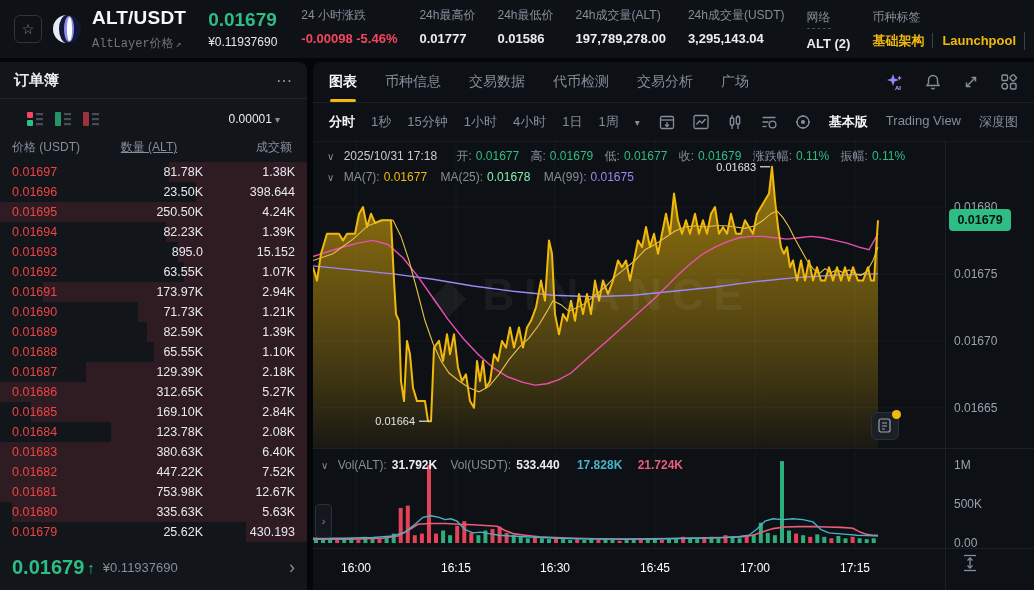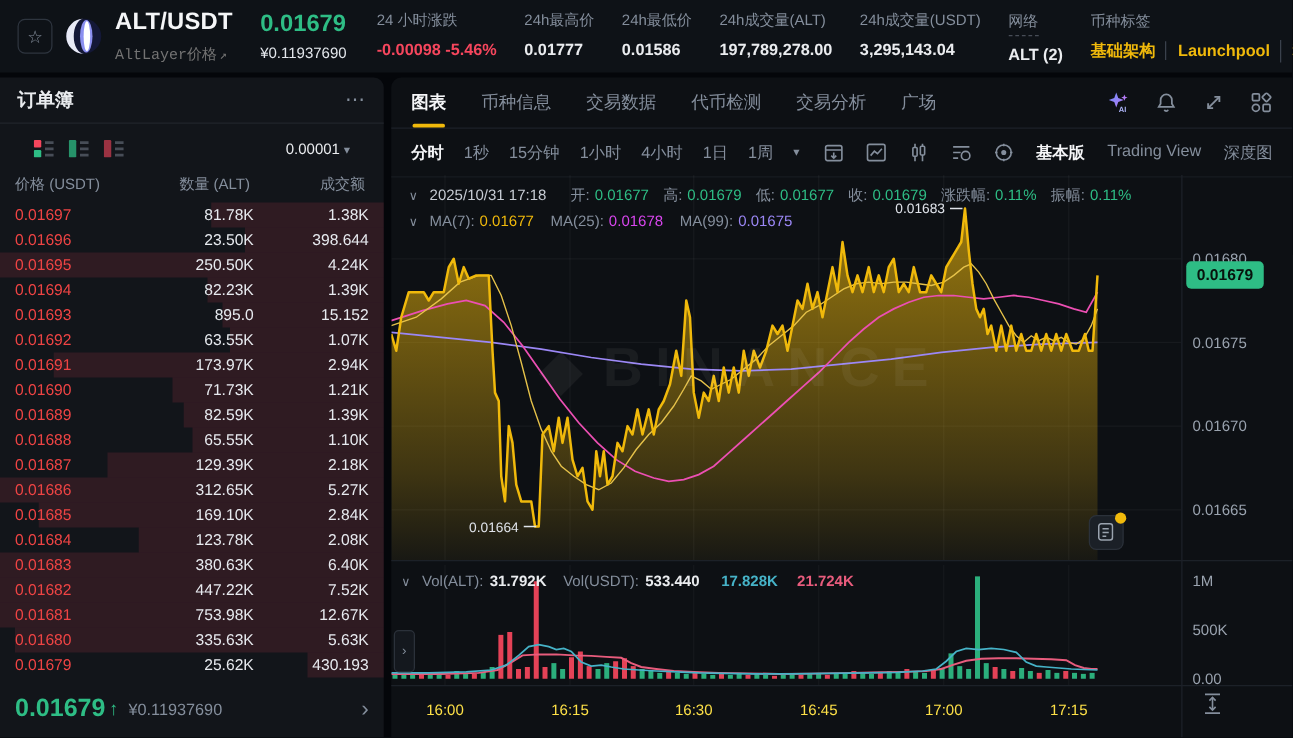--- a/index.html
+++ b/index.html
@@ -38,21 +38,21 @@
   .ob-head{height:36px;display:flex;align-items:center;justify-content:space-between;
     padding:0 14px;border-bottom:1px solid #20242b;}
   .ob-title{font-size:15px;font-weight:bold;color:#eaecef;}
   .ob-more{color:#848e9c;font-size:16px;letter-spacing:1px;cursor:pointer;}
   .ob-tools{height:32px;display:flex;align-items:center;padding:0 27px;margin-top:4px;}
   .ob-view{width:16px;height:14px;margin-right:12px;cursor:pointer;}
   .ob-prec{margin-left:auto;font-size:12px;color:#eaecef;cursor:pointer;}
   .ob-prec .caret{color:#848e9c;font-size:10px;margin-left:3px;}
   .ob-cols{display:flex;padding:4px 15px 6px 12px;font-size:12px;color:#848e9c;}
   .ob-cols .c1{width:86px;text-align:left;}
-  .ob-cols .c2{flex:1;text-align:right;}
+  .ob-cols .c2{flex:1;text-align:center;text-decoration:underline;}
   .ob-cols .c3{width:92px;text-align:right;}
   #ob-rows{position:relative;}
   .ob-row{position:relative;height:20px;display:flex;align-items:center;padding:0 12px;
     font-size:12.5px;cursor:pointer;}
   .ob-row .depth{position:absolute;right:0;top:0;bottom:0;background:rgba(246,70,93,.13);}
   .ob-row span{position:relative;z-index:1;}
   .ob-row .p{width:86px;color:#ef4444;}
   .ob-row .a{flex:1;text-align:right;color:#e7eaef;}
   .ob-row .t{width:92px;text-align:right;color:#e7eaef;}
   .ob-foot{position:absolute;left:0;right:0;bottom:6px;height:34px;display:flex;align-items:center;
@@ -78,37 +78,37 @@
   .tb-caret{color:#848e9c;font-size:10px;margin-right:18px;cursor:pointer;}
   .tb-ico{width:18px;height:18px;margin-right:16px;cursor:pointer;display:block;}
   .views{margin-left:auto;display:flex;gap:18px;}
   .view{font-size:13px;color:#848e9c;cursor:pointer;}
   .view.active{color:#f5f6f8;font-weight:bold;}
   
   .price-region{position:absolute;left:0;top:78px;width:632px;height:308px;overflow:hidden;}
   .vol-region{position:absolute;left:0;top:390px;width:632px;height:96px;overflow:hidden;}
   .hdiv{position:absolute;left:0;right:0;height:1px;background:#1c2128;}
   .time-axis{position:absolute;left:0;top:488px;width:632px;height:38px;}
-  .time-lab{position:absolute;top:11px;width:44px;text-align:center;font-size:12px;color:#fde047;}
+  .time-lab{position:absolute;top:11px;width:44px;text-align:center;font-size:12px;color:#ffffff;}
   .axis-col{position:absolute;left:632px;top:78px;width:89px;height:450px;border-left:1px solid #1c2128;}
   .ax-lab{position:absolute;left:8px;font-size:12px;color:#9aa3af;}
   .ax-badge{position:absolute;left:3px;width:62px;height:22px;background:#2ebd85;border-radius:4px;
     color:#07130d;font-size:12.5px;font-weight:bold;display:flex;align-items:center;justify-content:center;}
   .ax-expand{position:absolute;left:16px;top:414px;cursor:pointer;}
   
   .ohlc-line{position:absolute;left:14px;top:8px;font-size:12px;color:#848e9c;white-space:nowrap;z-index:3;}
   .ohlc-line .car{color:#848e9c;font-size:10px;margin-right:6px;cursor:pointer;}
   .ohlc-line .dt{color:#c7ccd4;margin-right:8px;margin-top:48px;}
   .ohlc-line .k{margin-left:8px;}
   .ohlc-line .v{color:#2ebd85;margin-left:4px;}
   .ma-line{position:absolute;left:14px;top:30px;font-size:12px;color:#848e9c;white-space:nowrap;z-index:3;}
   .ma-line .car{color:#848e9c;font-size:10px;margin-right:6px;cursor:pointer;}
   .ma-line .k{margin-left:10px;}
   .v-ma7{color:#f0b90b;margin-left:4px;}
-  .v-ma25{color:#d946ef;margin-left:4px;}
+  .v-ma25{color:#86efac;margin-left:4px;}
   .v-ma99{color:#9b87f5;margin-left:4px;}
   .watermark{position:absolute;left:118px;top:128px;z-index:1;display:flex;align-items:center;
     opacity:.05;pointer-events:none;}
   .wm-logo{font-size:46px;color:#fff;margin-right:16px;}
   .wm-text{font-size:44px;font-weight:bold;color:#fff;letter-spacing:10px;}
   .news-btn{position:absolute;left:558px;top:272px;width:26px;height:26px;background:#1b2027;
     border:1px solid #2b313a;border-radius:6px;cursor:pointer;z-index:4;}
   .news-dot{position:absolute;right:-3px;top:-3px;width:9px;height:9px;border-radius:50%;background:#f0b90b;}
   .news-glyph{position:absolute;left:6px;top:5px;width:13px;height:15px;}
   .vol-info{position:absolute;left:8px;top:6px;font-size:12px;color:#848e9c;white-space:nowrap;z-index:3;}

